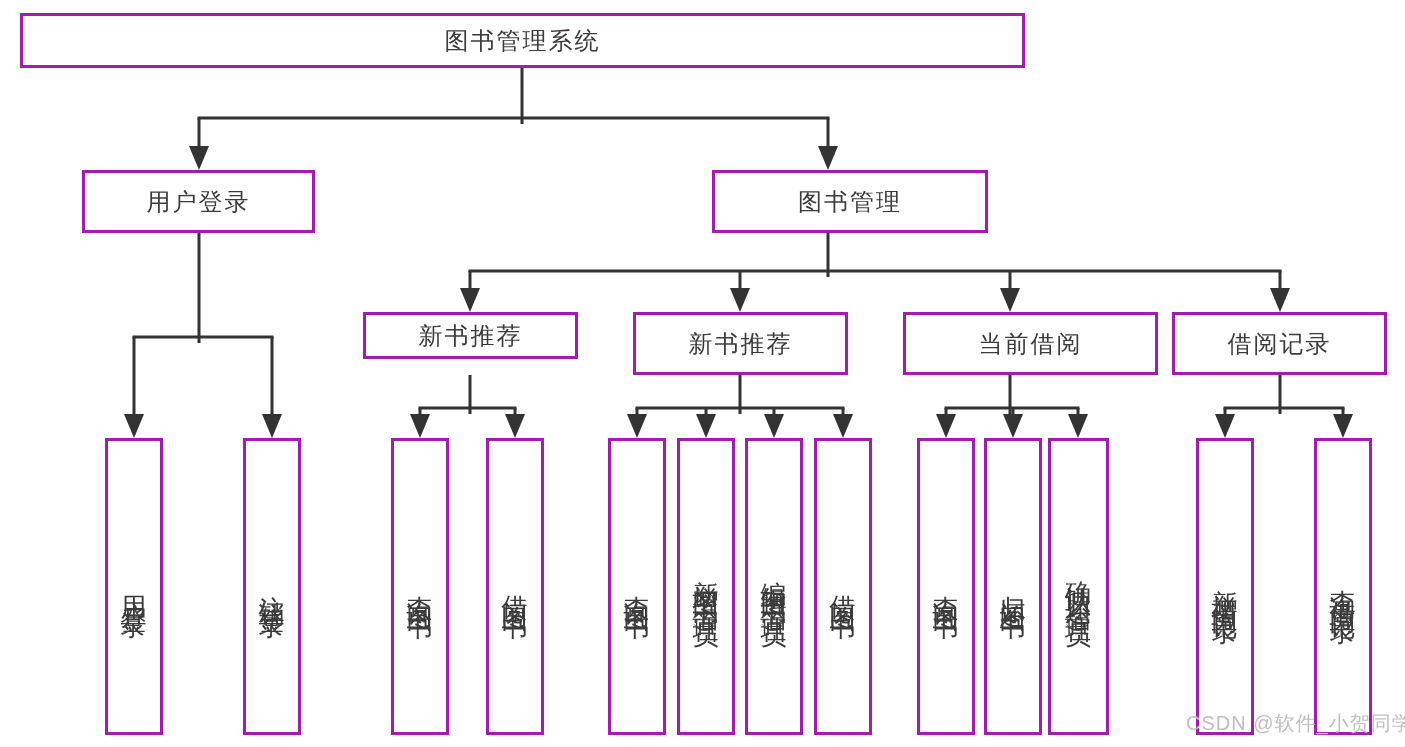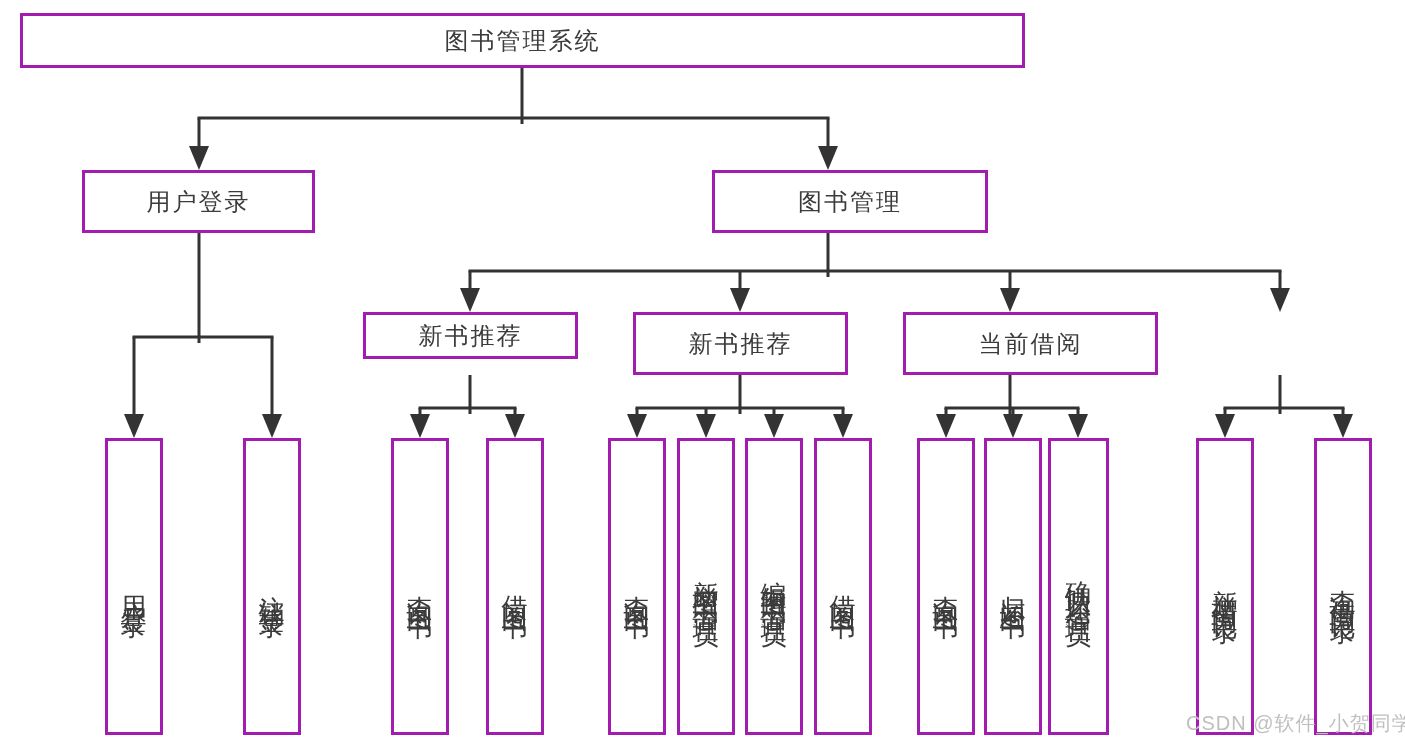--- a/index.html
+++ b/index.html
@@ -117,20 +117,23 @@
 
   <div class="node h" style="left:363px;top:312px;width:215px;height:47px">
     <span>新书推荐</span>
   </div>
   <div class="node h" style="left:633px;top:312px;width:215px;height:63px">
     <span>新书推荐</span>
   </div>
   <div class="node h" style="left:903px;top:312px;width:255px;height:63px">
     <span>当前借阅</span>
   </div>
+  <div class="node h" style="left:1172px;top:312px;width:215px;height:63px">
+    <span>借阅记录</span>
+  </div>
 
   <div class="node v" style="left:105px;top:438px;width:58px;height:297px">
     <span>用户登录</span>
   </div>
   <div class="node v" style="left:243px;top:438px;width:58px;height:297px">
     <span>注销登录</span>
   </div>
 
   <div class="node v" style="left:391px;top:438px;width:58px;height:297px">
     <span>查询图书</span>

